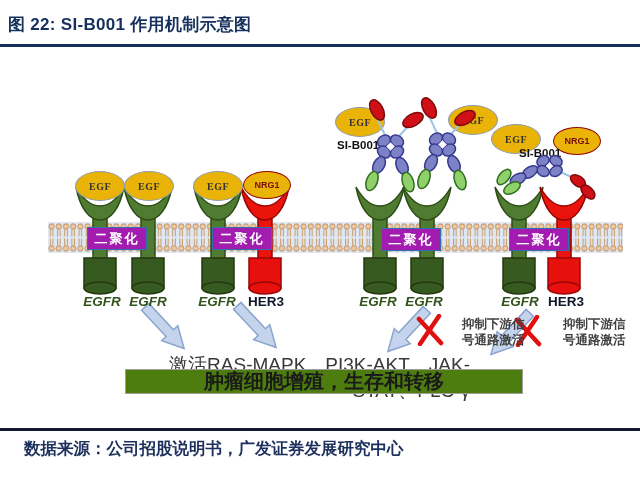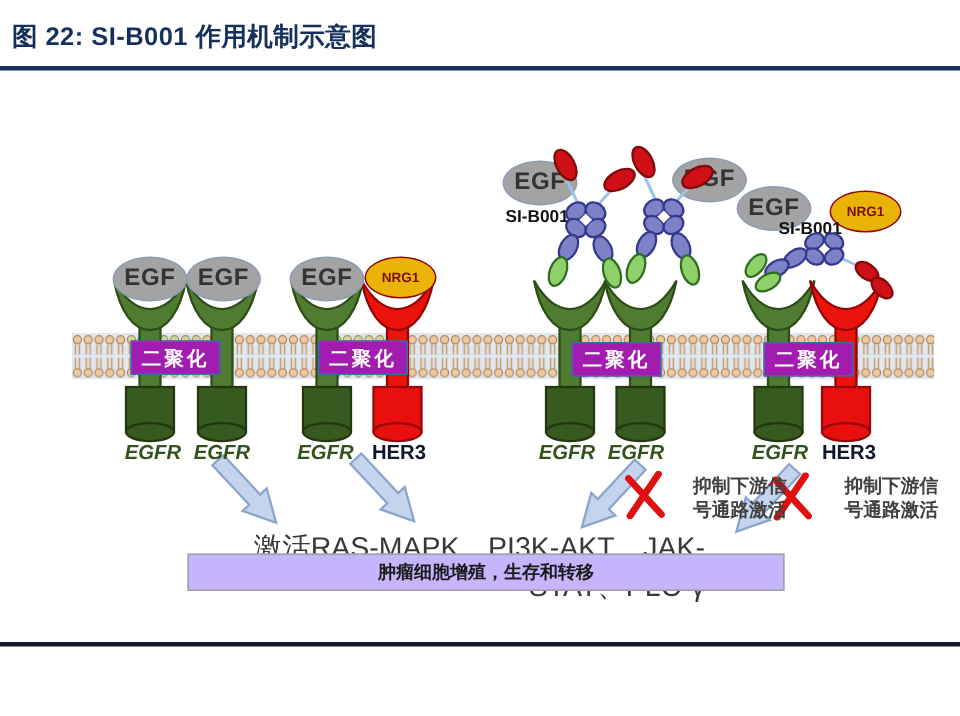--- a/index.html
+++ b/index.html
@@ -11,34 +11,34 @@
   .footer-rule{left:0;top:428px;width:640px;height:3px;background:#12182b;}
   .source{left:24px;top:438px;font-size:16.5px;font-weight:bold;color:#1d2f5c;
           font-family:"Liberation Serif", serif;}
   .watermark{left:541px;top:441px;display:flex;align-items:flex-start;gap:3px;color:#d6d6d6;
              font-size:14px;font-weight:bold;margin-top:41px;}
   .dimer{background:#a21caf;border:1.5px solid #2f6fae;color:#ffffff;font-weight:bold;
          font-size:13px;width:58px;height:21px;display:flex;align-items:center;
          justify-content:center;letter-spacing:2px;z-index:6;}
   .ligand{border-radius:50%;display:flex;align-items:center;justify-content:center;
           font-weight:bold;z-index:7;}
-  .egf{width:48px;height:28px;background:#a3a3a3;border:1.5px solid #8a9cb4;color:#333333;
-       font-size:16px;letter-spacing:.5px;}
+  .egf{width:48px;height:28px;background:#eab308;border:1.5px solid #8a9cb4;color:#333333;
+       font-size:10px;letter-spacing:.5px;font-family:Liberation Serif, serif;}
   .nrg1{width:46px;height:26px;background:#eab308;border:1.5px solid #8e0606;color:#7a0d0d;
         font-size:9px;}
   .ab-label{font-size:11.5px;font-weight:bold;color:#111111;z-index:8;}
   .rec-label{width:56px;text-align:center;font-size:13.5px;font-weight:bold;z-index:5;}
   .rec-label.green{color:#33531d;font-style:italic;}
   .rec-label.red{color:#0f172a;}
   .inhibit{font-size:12.5px;font-weight:bold;color:#404040;line-height:16px;z-index:6;margin-left:12px;}
   .activation{left:160px;top:352px;width:310px;text-align:right;font-size:19px;
               color:#383838;z-index:4;}
-  .outcome{left:125px;top:369px;width:396px;height:23px;background:#c4b5fd;
+  .outcome{left:125px;top:369px;width:396px;height:23px;background:#4d7c0f;
            border:1.5px solid #9f9f9f;display:flex;align-items:center;justify-content:center;
-           font-size:12px;font-weight:bold;color:#1a1a1a;z-index:4;}
+           font-size:20px;font-weight:bold;color:#1a1a1a;z-index:4;}
   .membrane{left:48px;top:222px;z-index:1;}
   .receptor{z-index:2;}
   .antibody{z-index:8;}
   .arrow{z-index:3;}
   .redx{z-index:5;}
 </style>
 </head>
 <body>
 
 <div class="canvas">
@@ -221,20 +221,21 @@
   </div>
   <div class="abs inhibit" style="left:551px;top:316px">
     <div>抑制下游信</div>
     <div>号通路激活</div>
   </div>
 
   <div class="abs activation">激活RAS-MAPK、PI3K-AKT、JAK-STAT、PLC-γ</div>
   <div class="abs outcome">肿瘤细胞增殖，生存和转移</div>
 
   <div class="abs footer-rule"></div>
+  <div class="abs source">数据来源：公司招股说明书，广发证券发展研究中心</div>
   <div class="abs watermark">
     <svg width="20" height="20" viewBox="0 0 20 20">
       <circle cx="4.5" cy="7" r="2.2" fill="#e2e2e2" stroke="#cfcfcf"></circle>
       <circle cx="8.5" cy="3.8" r="2.2" fill="#e2e2e2" stroke="#cfcfcf"></circle>
       <circle cx="13" cy="4.6" r="2.2" fill="#e2e2e2" stroke="#cfcfcf"></circle>
       <circle cx="16" cy="8.6" r="2" fill="#e2e2e2" stroke="#cfcfcf"></circle>
       <ellipse cx="10" cy="13.5" rx="5.2" ry="4.2" fill="#e2e2e2" stroke="#cfcfcf"></ellipse>
     </svg>
     <span>@认是</span>
   </div>

